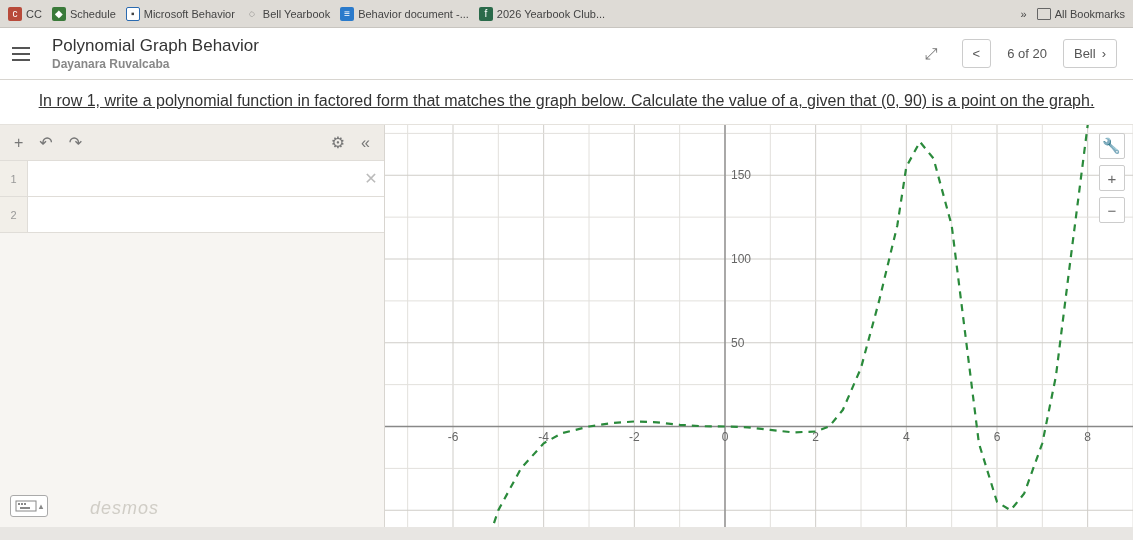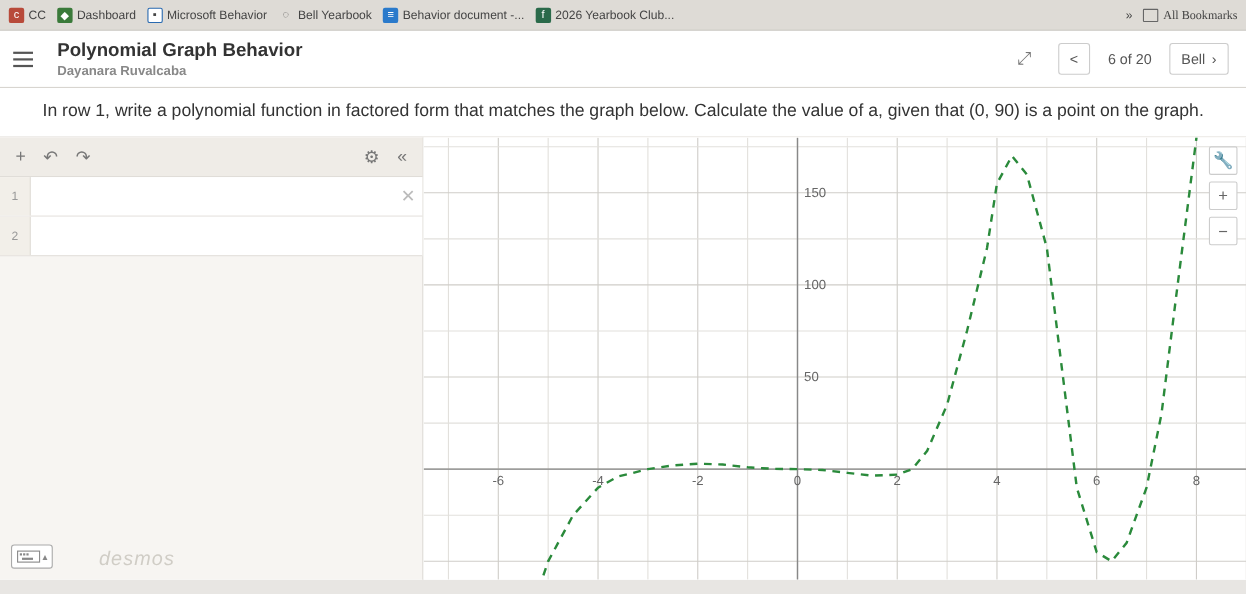--- a/index.html
+++ b/index.html
@@ -18,57 +18,58 @@
       align-items: center;
       padding: 0 8px;
       gap: 10px;
       font-size: 11px;
       color: #444;
       border-bottom: 1px solid #c8c5c0;
     }
     .bookmark-item { display: flex; align-items: center; gap: 4px; white-space: nowrap; cursor: pointer; }
     .bookmark-icon { width: 14px; height: 14px; border-radius: 2px; display: inline-flex; align-items: center; justify-content: center; font-size: 10px; }
     .spacer { flex: 1; }
-    .all-bookmarks { display: flex; align-items: center; gap: 4px; color: #444; cursor: pointer; font-family: Liberation Serif, serif; }
+    .all-bookmarks { display: flex; align-items: center; gap: 4px; color: #444; cursor: pointer; }
     .folder-icon { width: 14px; height: 12px; border: 1px solid #666; border-radius: 1px; }
 
     .header-bar {
       background: #fff;
       padding: 8px 16px 8px 12px;
       display: flex;
       align-items: center;
       border-bottom: 1px solid #d8d5d0;
     }
     .menu-btn {
       width: 28px; height: 28px;
       display: flex; flex-direction: column; justify-content: center; gap: 4px;
       margin-right: 12px;
       cursor: pointer;
     }
     .menu-btn span { height: 2px; background: #555; width: 18px; }
     .title-block { flex: 1; }
-    .assignment-title { font-size: 17px; color: #333; font-weight: 700; }
+    .assignment-title { font-size: 17px; color: #333; font-weight: 400; }
     .student-name { font-size: 12px; color: #888; margin-top: 1px; font-weight: bold; }
     .expand-icon { margin: 0 24px; color: #777; cursor:pointer; }
     .nav-controls { display: flex; align-items: center; gap: 10px; }
     .nav-btn {
       border: 1px solid #ccc; background: #fff; padding: 6px 10px;
       border-radius: 3px; font-size: 13px; color: #555; cursor: pointer;
       display: flex; align-items: center; gap: 6px;
     }
     .page-indicator { font-size: 13px; color: #555; padding: 0 6px; }
 
     .prompt {
       background: #fff;
       padding: 10px 24px 12px;
       font-size: 16px;
       color: #333;
       text-align: center;
       line-height: 1.4;
       border-bottom: 1px solid #e5e2dd;
+      text-decoration: underline;
     }
 
     .workspace {
       display: flex;
       height: calc(100% - 28px - 52px - 58px);
       position: relative;
       background: #fff;
     }
     .left-panel {
       width: 385px;
@@ -144,21 +145,21 @@
 </head>
 <body>
 
 <div class="browser-bar">
   <div class="bookmark-item">
       <span class="bookmark-icon" style="background:#b84a3a;color:#fff">c</span>
       <span>CC</span>
     </div>
   <div class="bookmark-item">
       <span class="bookmark-icon" style="background:#3a7a3a;color:#fff">◆</span>
-      <span>Dashboard</span>
+      <span>Schedule</span>
     </div>
   <div class="bookmark-item">
       <span class="bookmark-icon" style="background:#fff;border:1px solid #2a6ab0">▪</span>
       <span>Microsoft Behavior</span>
     </div>
   <div class="bookmark-item">
       <span class="bookmark-icon">◌</span>
       <span>Bell Yearbook</span>
     </div>
   <div class="bookmark-item">

